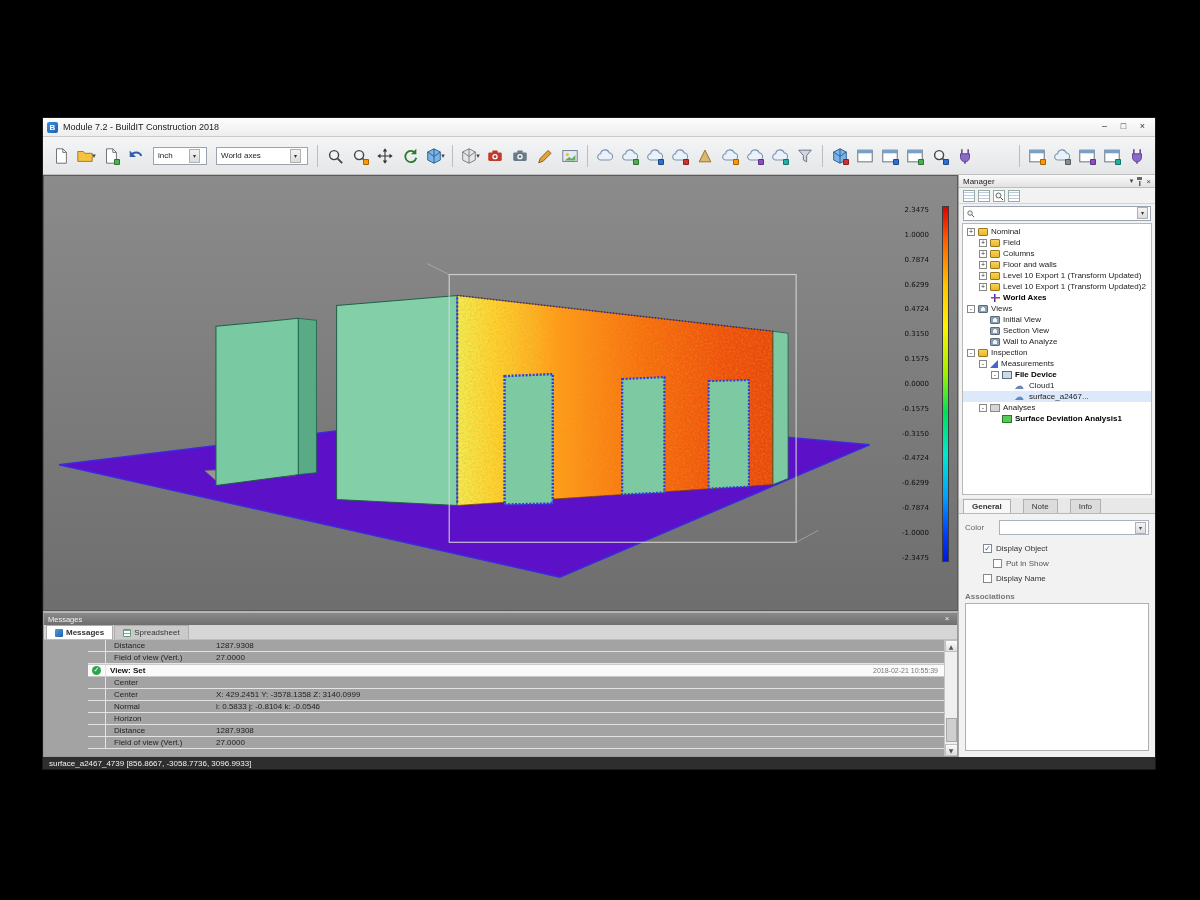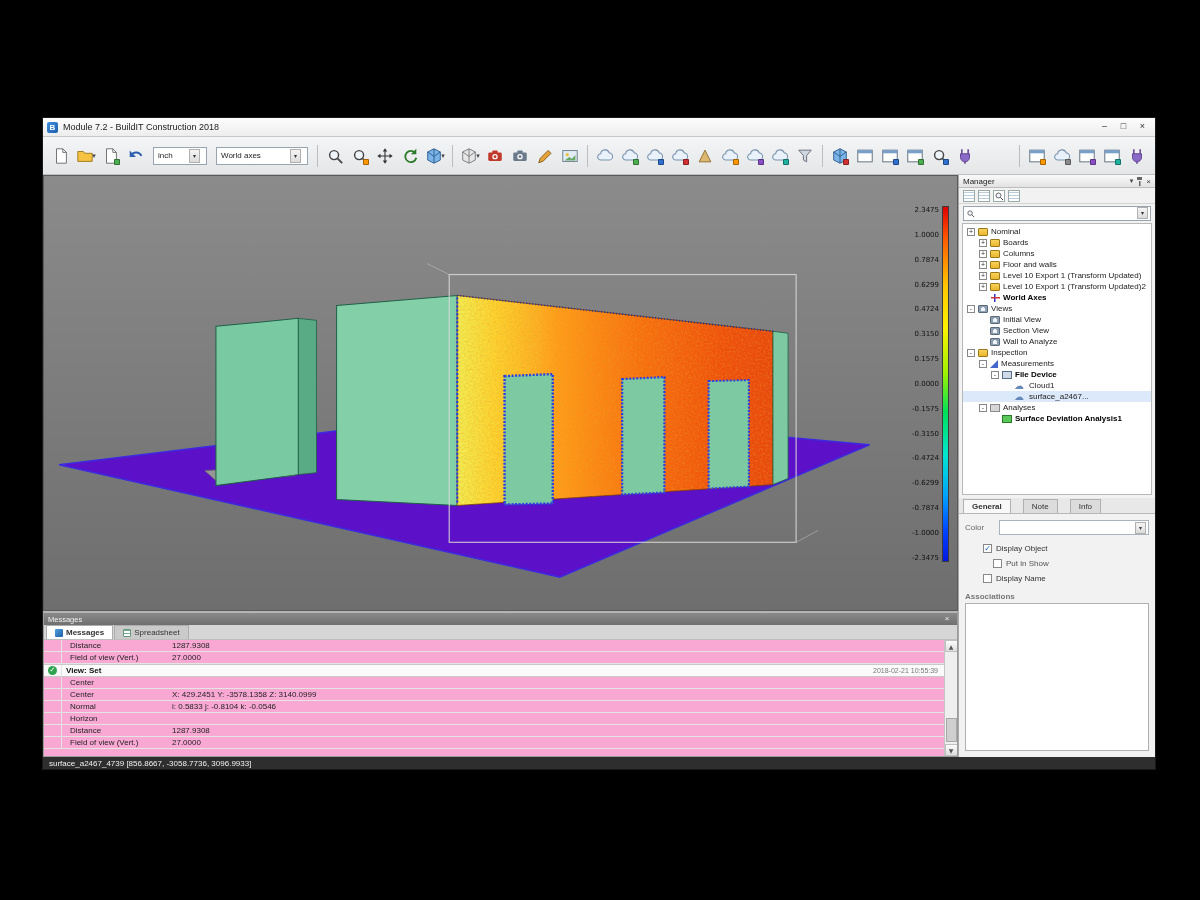--- a/index.html
+++ b/index.html
@@ -37,37 +37,37 @@
   .tb-right{margin-left:auto;display:flex;align-items:center;gap:1px;}
   
   .content{flex:1;display:flex;min-height:0;background:#d4d4d4;}
   .leftcol{width:915px;display:flex;flex-direction:column;min-height:0;}
   
   .viewport{position:relative;height:436px;background:linear-gradient(#8b8b8b,#6e6e6e);
     border:1px solid #5a5a5a;overflow:hidden;flex:0 0 auto;}
   .viewport svg.scene{position:absolute;left:0;top:0;width:100%;height:100%;}
   .scalebox{position:absolute;right:8px;top:30px;height:356px;display:flex;align-items:stretch;}
   .scale-labels{display:flex;flex-direction:column;justify-content:space-between;align-items:flex-end;
-    margin-right:3px;font-size:7px;color:#101010;font-family:"DejaVu Sans",sans-serif;}
+    margin-right:13px;font-size:7px;color:#101010;font-family:"DejaVu Sans",sans-serif;}
   .scale-bar{width:7px;border:1px solid #3a3a3a;
     background:linear-gradient(180deg,#e00000 0%,#ff5a00 9%,#ffc400 22%,#fff200 34%,#9ef200 47%,#00e05a 58%,#00e8d0 70%,#00a0ff 82%,#0040ff 92%,#0018e0 100%);}
   
   .msgpanel{flex:1;display:flex;flex-direction:column;border:1px solid #9a9a9a;border-top:2px solid #b5b5b5;
     background:#fff;min-height:0;position:relative;}
   .msg-caption{height:12px;background:linear-gradient(#8a8a8a,#6f6f6f);color:#f2f2f2;font-size:7.5px;
     display:flex;align-items:center;padding:0 4px;flex:0 0 auto;}
   .msg-caption .wbtn{height:10px;width:12px;line-height:9px;color:#eee;font-size:8px;}
   .msg-tabs{height:15px;background:#d6d6d6;display:flex;align-items:flex-end;padding-left:2px;gap:1px;
     border-bottom:1px solid #bdbdbd;flex:0 0 auto;}
   .msg-tab{height:14px;display:flex;align-items:center;gap:3px;padding:0 8px;font-size:8px;color:#333;
     background:#cacaca;border:1px solid #adadad;border-bottom:none;}
   .msg-tab.active{background:#fff;font-weight:bold;}
   .mtab-ic{width:8px;height:8px;background:linear-gradient(135deg,#4f9fe0,#2060a8);border-radius:1px;}
   .mtab-ic.grid{background:repeating-linear-gradient(0deg,#fff 0 2px,#7a9 2px 3px),#cde;border:1px solid #697;}
-  .msg-body{flex:1;overflow:hidden;position:relative;padding-right:13px;background:#f9a8d4;}
+  .msg-body{flex:1;overflow:hidden;position:relative;padding-right:13px;background:#a3a3a3;padding-left:44px;}
   .msg-row{display:flex;height:12px;align-items:center;border-bottom:1px solid #e4e4e4;font-size:8px;color:#222;}
   .msg-gutter{width:18px;height:100%;border-right:1px solid #e4e4e4;display:flex;align-items:center;justify-content:center;flex:0 0 auto;}
   .msg-label{width:110px;padding-left:8px;flex:0 0 auto;}
   .msg-value{flex:1;}
   .msg-grouprow{display:flex;height:13px;align-items:center;background:#fafafa;border-top:1px solid #c9c9c9;
     border-bottom:1px solid #c9c9c9;font-size:8px;}
   .grp-check{width:9px;height:9px;border-radius:50%;background:#2ea44f;color:#fff;font-size:7px;line-height:9px;
     text-align:center;font-family:"DejaVu Sans",sans-serif;}
   .grp-label{font-weight:bold;margin-left:4px;color:#111;}
   .grp-time{margin-left:auto;margin-right:6px;color:#777;font-size:7px;}
@@ -611,21 +611,21 @@
 
         <div class="mgr-tree">
           <div class="trow ind0">
             <span class="exp">+</span>
             <span class="tic folder"></span>
             <span class="tlabel">Nominal</span>
           </div>
           <div class="trow ind1">
             <span class="exp">+</span>
             <span class="tic folder"></span>
-            <span class="tlabel">Boards</span>
+            <span class="tlabel">Field</span>
           </div>
           <div class="trow ind1">
             <span class="exp">+</span>
             <span class="tic folder"></span>
             <span class="tlabel">Columns</span>
           </div>
           <div class="trow ind1">
             <span class="exp">+</span>
             <span class="tic folder"></span>
             <span class="tlabel">Floor and walls</span>

